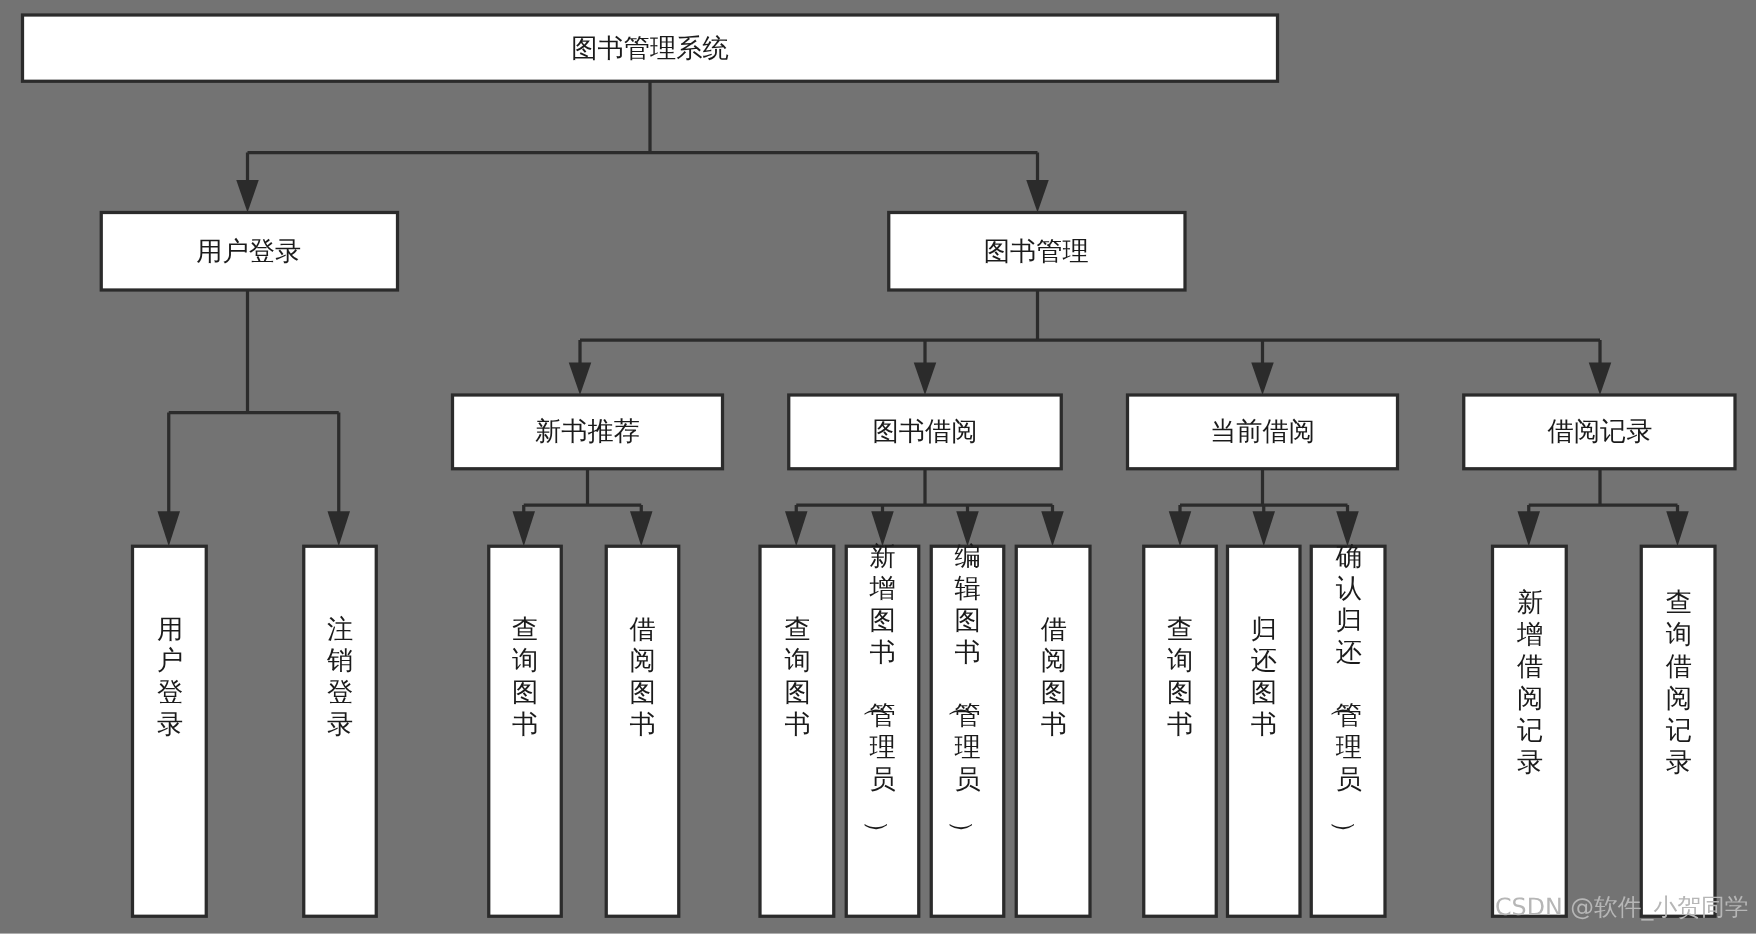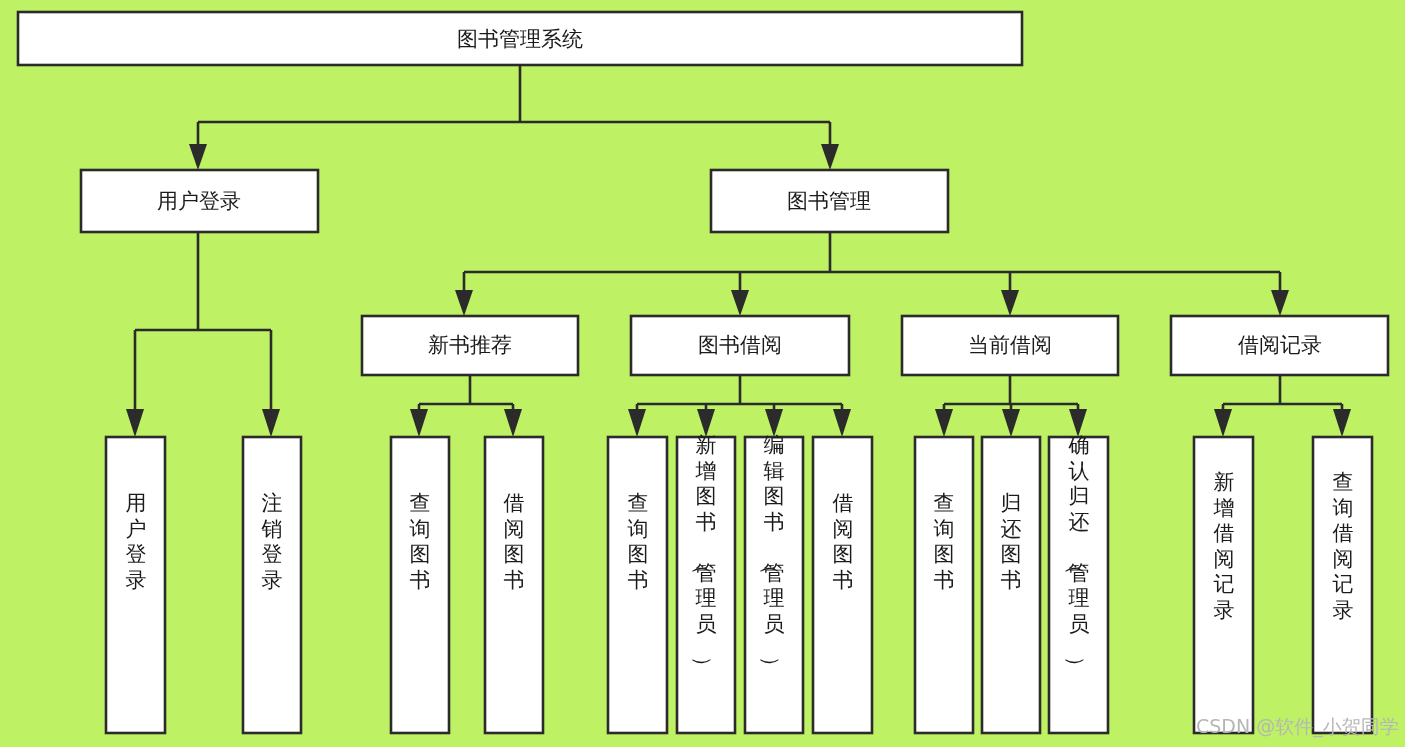--- a/index.html
+++ b/index.html
@@ -8,21 +8,21 @@
     padding: 0;
     background: #ffffff;
   }
   body {
     font-family: "DejaVu Sans", "Liberation Sans", sans-serif;
   }
   #diagram-root {
     position: relative;
     width: 1405px;
     height: 747px;
-    background: #bef264;
+    background: #737373;
     overflow: hidden;
   }
   svg.flow-svg {
     position: absolute;
     left: 0;
     top: 0;
     width: 1405px;
     height: 747px;
     display: block;
   }

